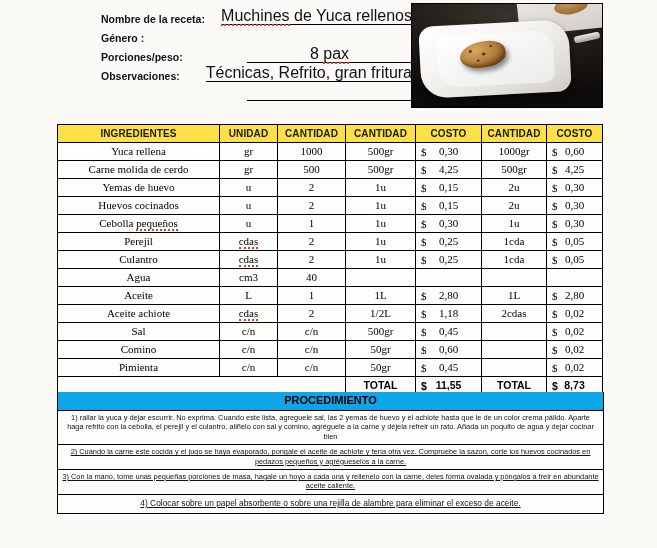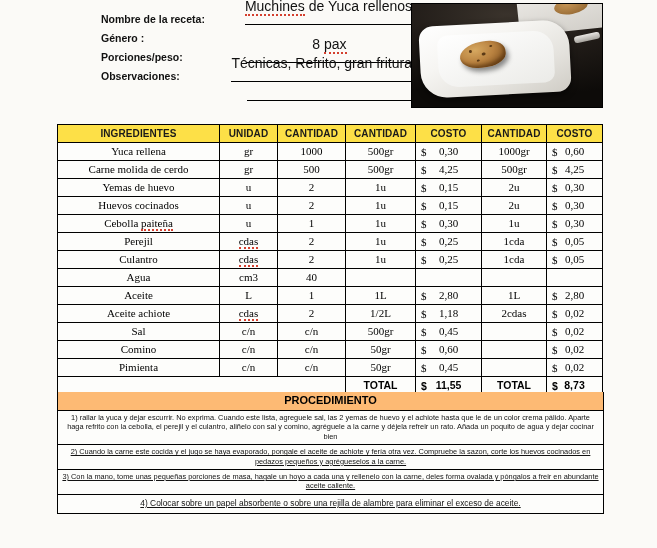--- a/index.html
+++ b/index.html
@@ -22,25 +22,25 @@
     font-size:10.5px;
     line-height:12px;
     color:#111;
     white-space:nowrap;
     padding-left:44px;
   }
   .hvalue{
     flex:1;
     text-align:center;
     font-family:"Liberation Sans", sans-serif;
-    font-size:14px;
+    font-size:16px;
     line-height:12px;
     color:#111;
     border-bottom:1.4px solid #000;
-    padding-bottom:12px;
+    padding-bottom:2px;
     white-space:nowrap;
   }
   .hrow.blank .hvalue{color:transparent;}
 
   
   .photo{
     position:absolute;left:411px;top:3px;width:190px;height:103px;
     border:1.3px solid #000;
     background:#1b1713;
     overflow:hidden;
@@ -154,21 +154,21 @@
     background:#fdfdfb;
   }
   .proc-title{
     text-align:center;
     font-family:"Liberation Sans", sans-serif;
     font-weight:bold;
     font-size:11px;
     line-height:15px;
     padding:1px 0 2px;
     border-bottom:1.1px solid #000;
-    background:#fdba74;
+    background:#0ea5e9;
   }
   .proc-body{padding:0;}
   .proc-p{
     font-family:"Liberation Sans", sans-serif;
     font-size:7.4px;
     line-height:9.4px;
     text-align:center;
     padding:2px 4px 3px;
     color:#121212;
   }
@@ -279,21 +279,21 @@
         <td class="ing">Huevos cocinados</td>
         <td class="unidad">u</td>
         <td class="cant">2</td>
         <td class="c2">1u</td>
         <td class="money"><span class="cur">$</span><span>0,15</span></td>
         <td class="c4">2u</td>
         <td class="money"><span class="cur">$</span><span>0,30</span></td>
       </tr>
 
       <tr>
-        <td class="ing">Cebolla <span class="misspell">paiteña</span></td>
+        <td class="ing">Cebolla <span class="misspell">pequeños</span></td>
         <td class="unidad">u</td>
         <td class="cant">1</td>
         <td class="c2">1u</td>
         <td class="money"><span class="cur">$</span><span>0,30</span></td>
         <td class="c4">1u</td>
         <td class="money"><span class="cur">$</span><span>0,30</span></td>
       </tr>
 
       <tr>
         <td class="ing">Perejil</td>

